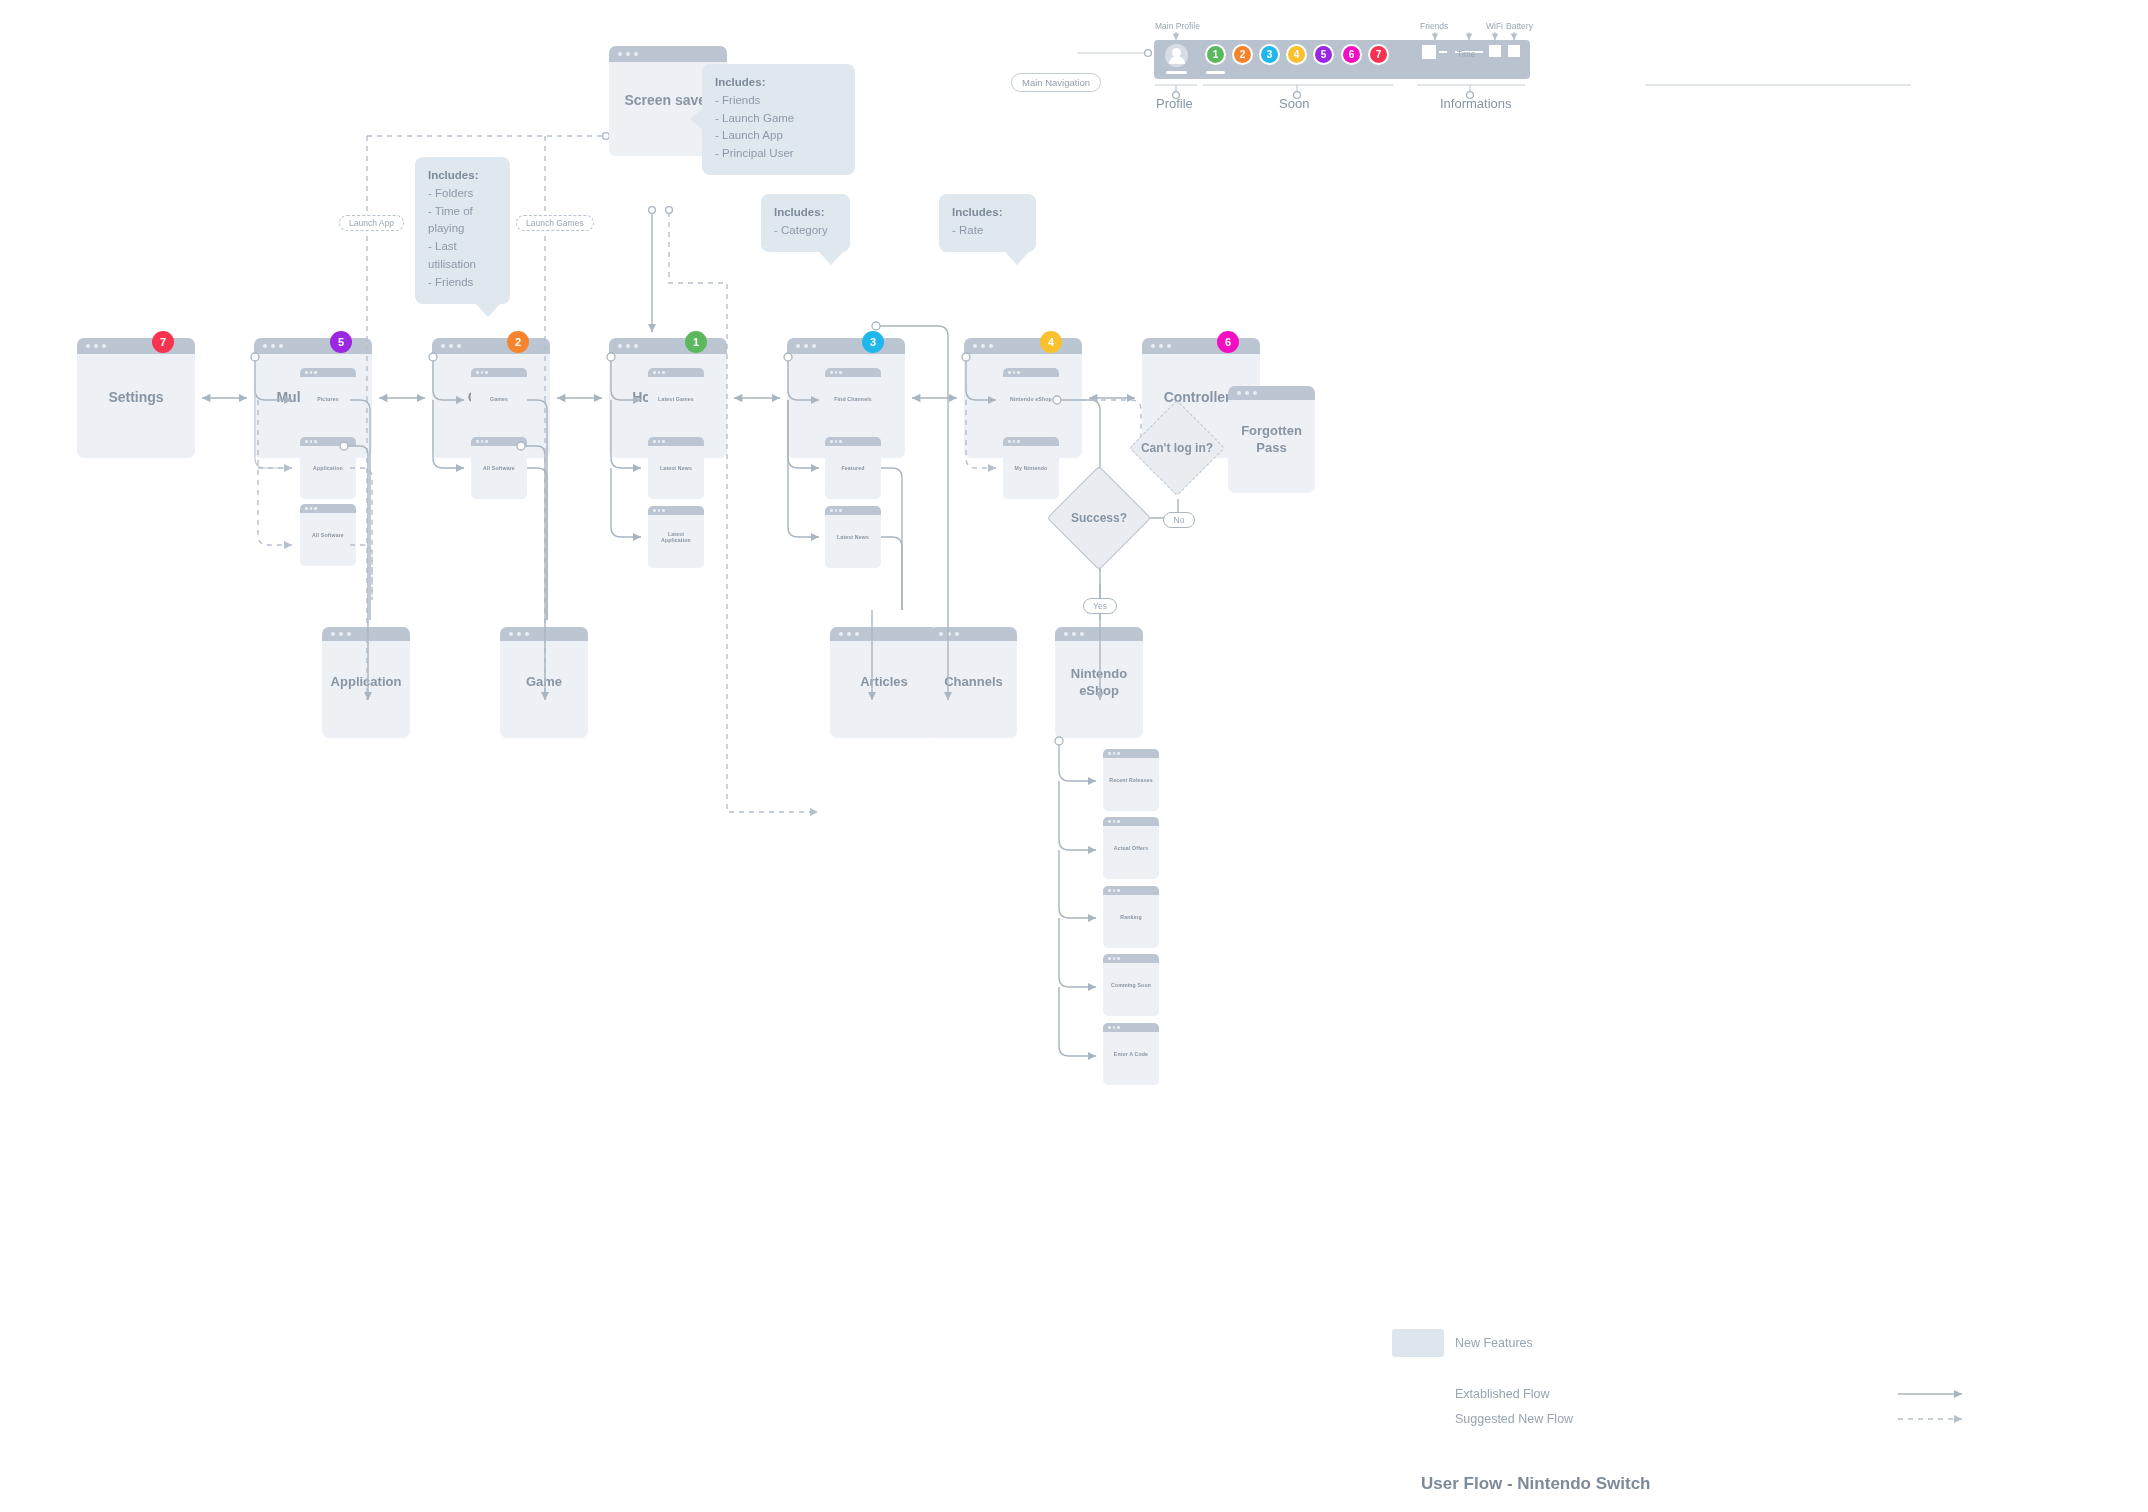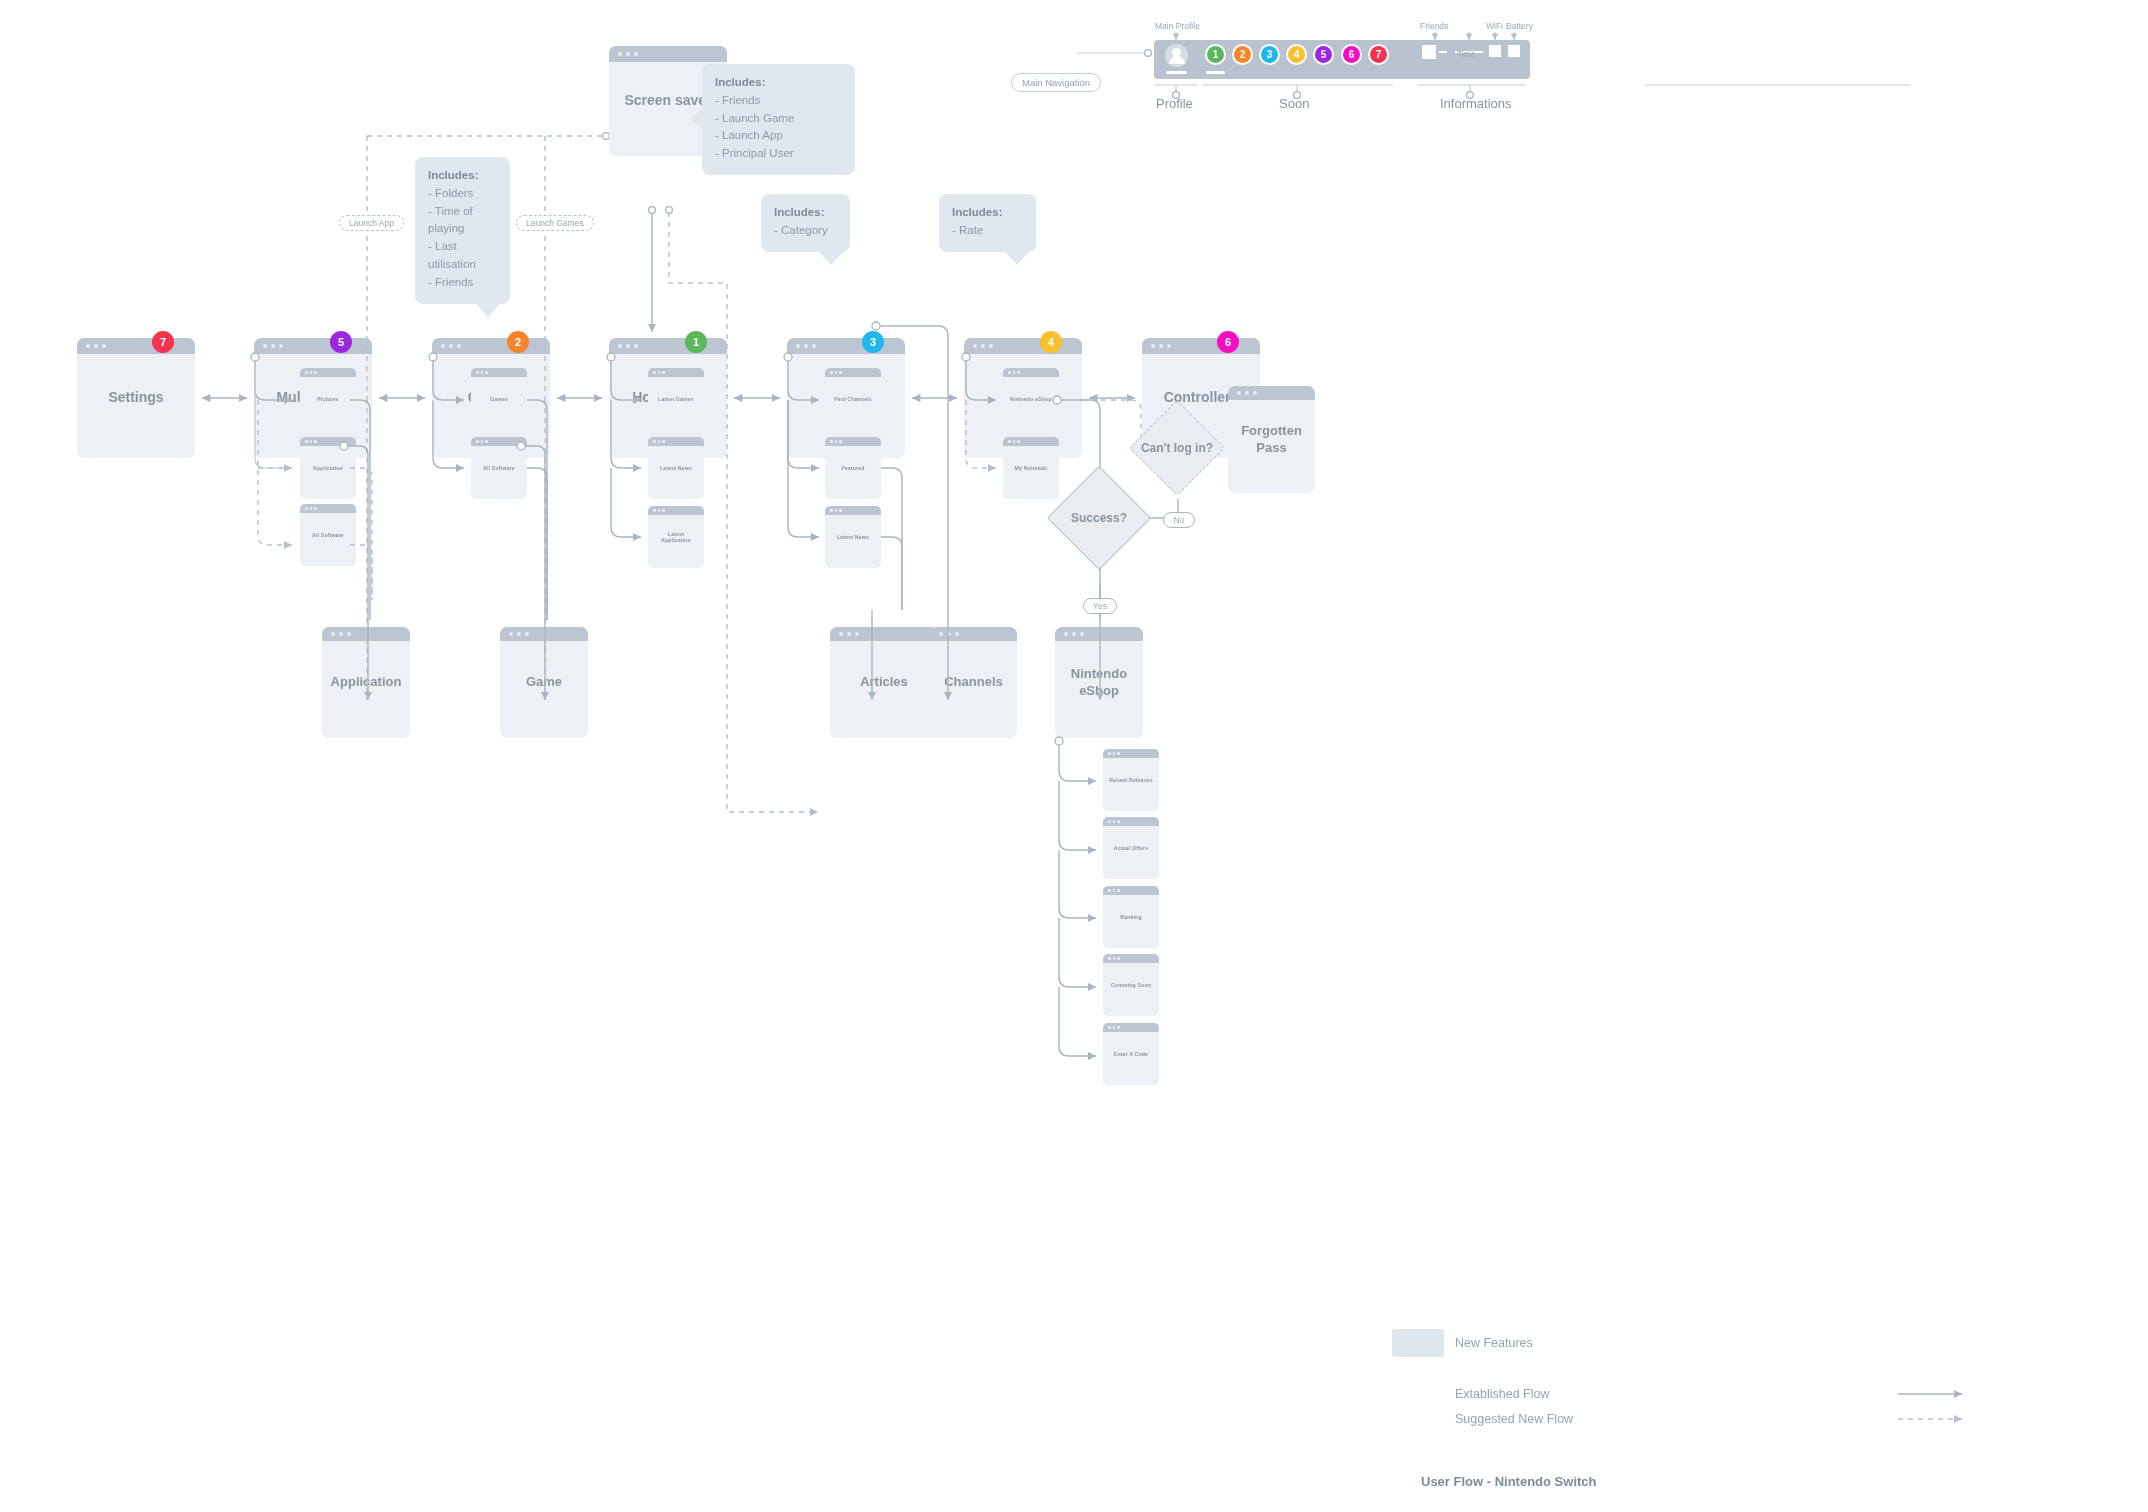--- a/index.html
+++ b/index.html
@@ -161,21 +161,21 @@
   .underline { position:absolute; background:#fff; height:2.5px; border-radius:2px; }
   .tiny-lbl {
     position:absolute; font-size:8.5px; color:#9aa7b4; white-space:nowrap;
   }
   .grp-lbl {
     position:absolute; font-size:13px; color:#8795a4; white-space:nowrap;
   }
   .lg-sw { position:absolute; width:52px;height:28px;background:#dde5ed;border-radius:3px; }
   .lg-txt { position:absolute; font-size:12.5px; color:#97a4b1; white-space:nowrap; }
   #footer-title {
-    position:absolute; font-size:13px; font-weight:bold; color:#7d8b99; white-space:nowrap;
+    position:absolute; font-size:17px; font-weight:bold; color:#7d8b99; white-space:nowrap;
   }
 
   svg#wires { position:absolute; top:0; left:0; width:2148px; height:1512px; pointer-events:none; z-index:1; }
   .solidline { fill:none; stroke:#a9b5c1; stroke-width:1.4; }
   .dashline  { fill:none; stroke:#b5c0cb; stroke-width:1.4; stroke-dasharray:5 5; }
   .thinline  { fill:none; stroke:#c2cbd5; stroke-width:1.2; }
   .jdot { fill:#ffffff; stroke:#a9b5c1; stroke-width:1.3; }
 </style>
 </head>
 <body>

